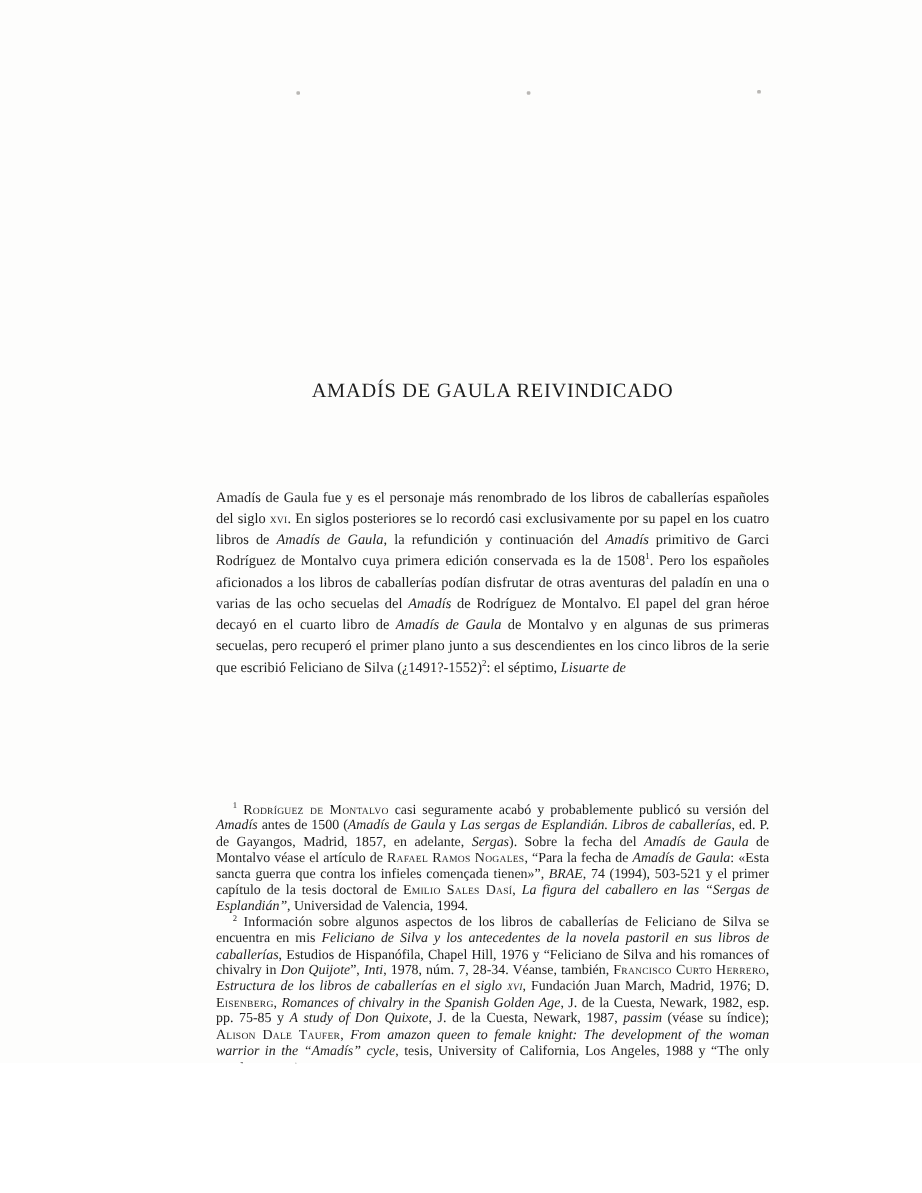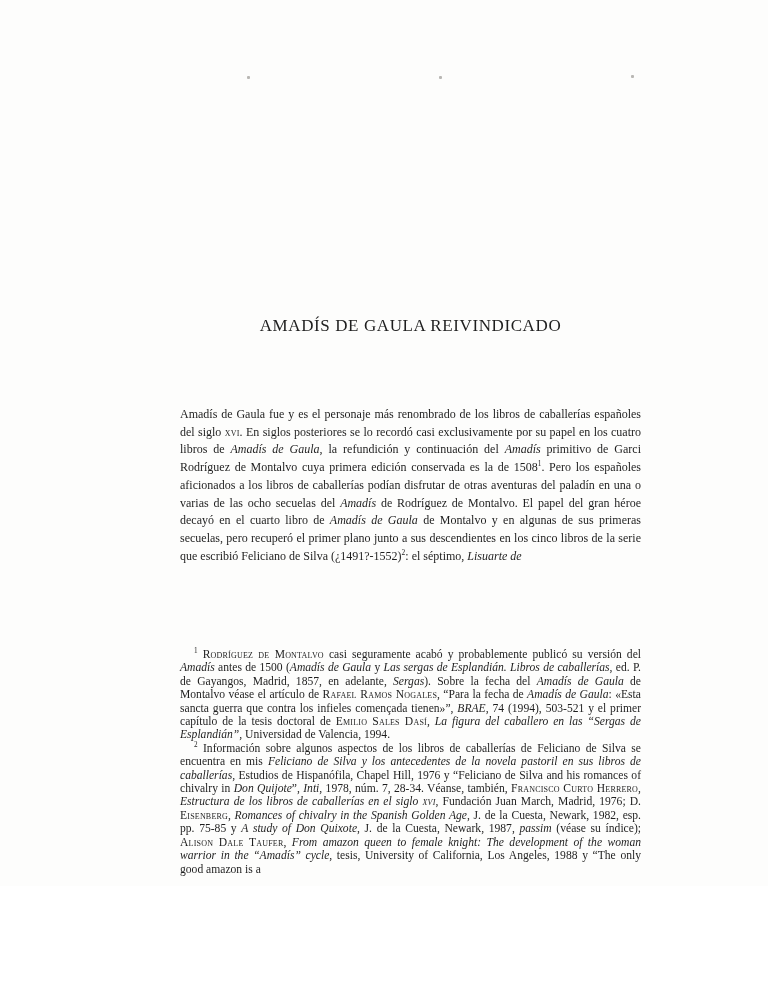--- a/index.html
+++ b/index.html
@@ -33,21 +33,21 @@
   .body-paragraph {
     top: 406px;
     font-size: 12px;
     line-height: 17.7px;
     text-align: justify;
     hyphens: auto;
     -webkit-hyphens: auto;
   }
 
   .footnotes {
-    top: 648px;
+    top: 668px;
     font-size: 11.6px;
     line-height: 13.4px;
     text-align: justify;
     hyphens: auto;
     -webkit-hyphens: auto;
   }
   .footnotes p {
     margin: 0;
     text-indent: 14px;
   }

